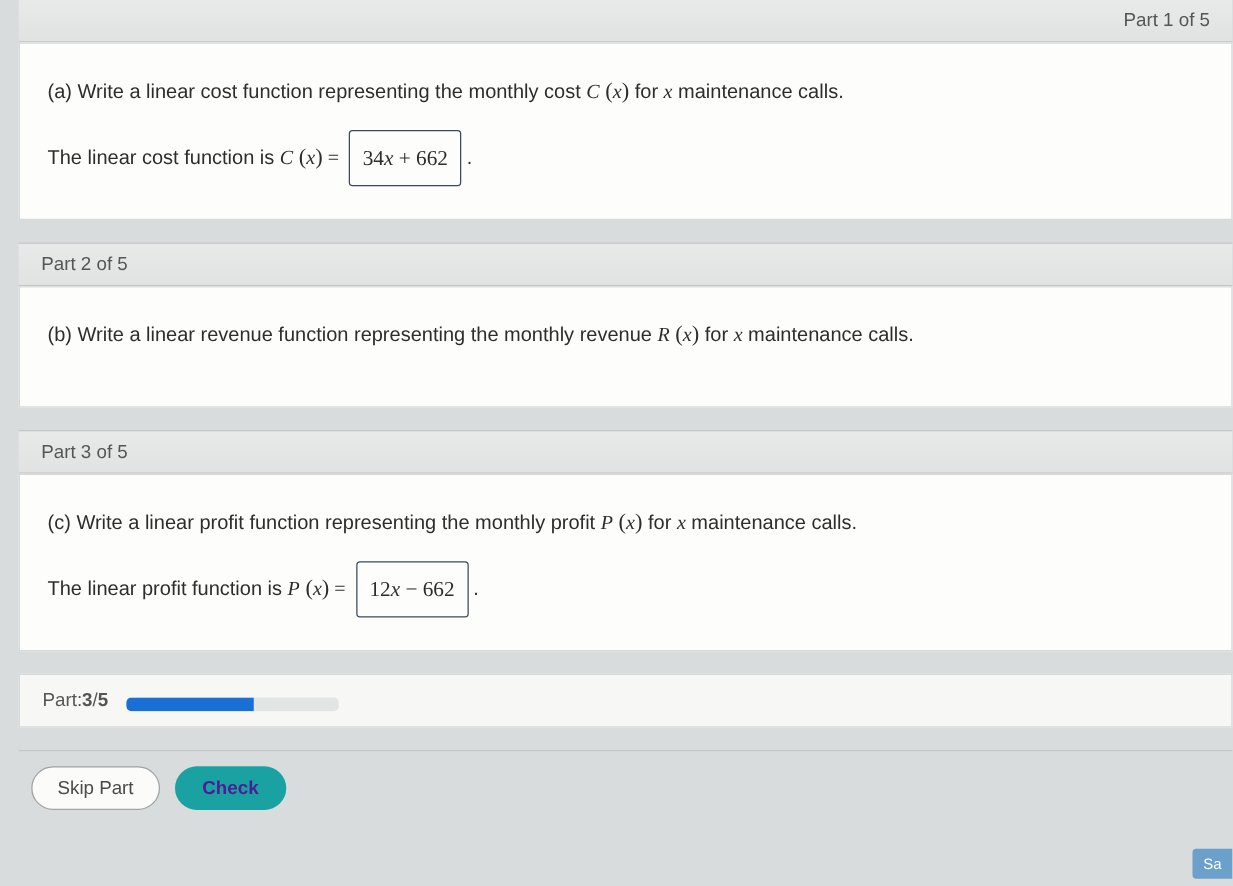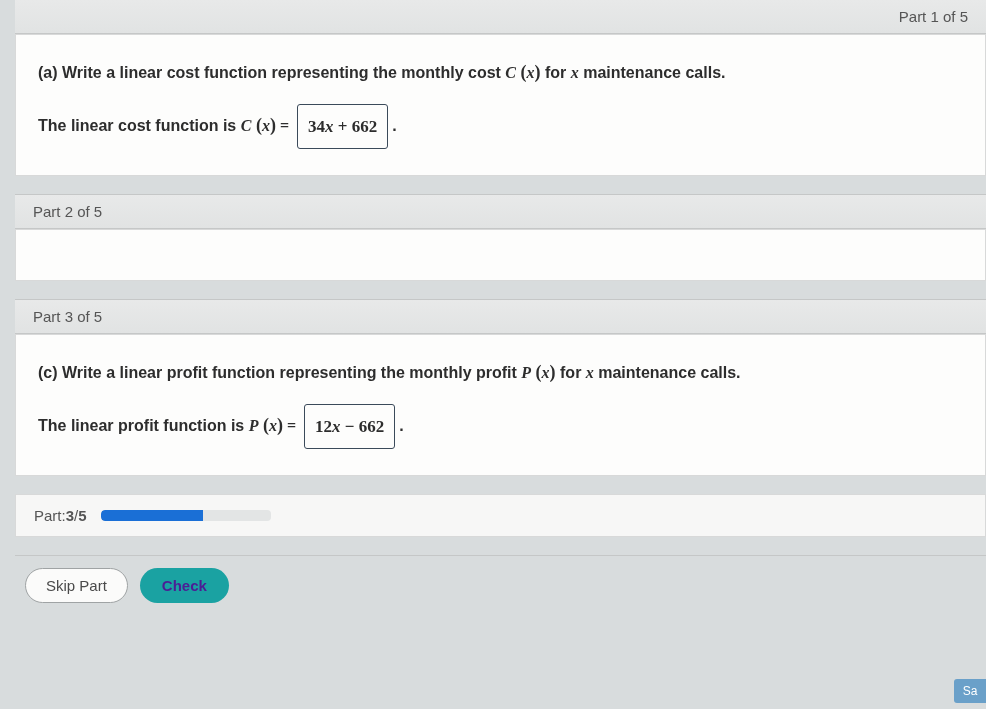--- a/index.html
+++ b/index.html
@@ -20,21 +20,20 @@
   padding: 8px 18px;
   color: #555;
   font-size: 15px;
   margin-top: 18px;
 }
 .part-body {
   background: #fdfdfc;
   border: 1px solid #d8d9d9;
   padding: 24px 22px 26px 22px;
   margin-bottom: 8px;
-  font-weight: bold;
 }
 .question-text {
   color: #2d2d2d;
   font-size: 16px;
   line-height: 1.5;
   margin-bottom: 18px;
 }
 .answer-line {
   color: #2d2d2d;
   font-size: 16px;
@@ -49,21 +48,21 @@
   font-family: 'Times New Roman', serif;
   font-size: 17px;
   vertical-align: middle;
 }
 .progress-row {
   background: #f7f7f6;
   border: 1px solid #d8d9d9;
   padding: 12px 18px;
   margin-top: 18px;
   display: flex;
-  align-items: center;
+  align-items: flex-end;
   font-size: 15px;
   color: #555;
 }
 .progress-bar-bg {
   width: 170px;
   height: 11px;
   background: #e3e5e5;
   border-radius: 4px;
   margin-left: 14px;
   overflow: hidden;
@@ -133,20 +132,24 @@
   </div>
   <div class="answer-line">
     <span>The linear cost function is </span><span class="math-var">C</span><span class="fnparen"> (</span><span class="math-var">x</span><span class="fnparen">)</span><span class="math"> = </span><span class="answer-box"><span>34</span><span class="math-var">x</span><span> + 662</span></span><span>.</span>
   </div>
 </div>
 
 <div class="part-header-row">
   <span>Part 2 of 5</span>
 </div>
 <div class="part-body">
+  <div class="question-text">
+    <span>(b)</span>
+    <span>Write a linear revenue function representing the monthly revenue </span><span class="math-var">R</span><span class="fnparen"> (</span><span class="math-var">x</span><span class="fnparen">)</span><span> for </span><span class="math-var">x</span><span> maintenance calls.</span>
+  </div>
 </div>
 
 <div class="part-header-row">
   <span>Part 3 of 5</span>
 </div>
 <div class="part-body">
   <div class="question-text">
     <span>(c)</span>
     <span>Write a linear profit function representing the monthly profit </span><span class="math-var">P</span><span class="fnparen"> (</span><span class="math-var">x</span><span class="fnparen">)</span><span> for </span><span class="math-var">x</span><span> maintenance calls.</span>
   </div>

